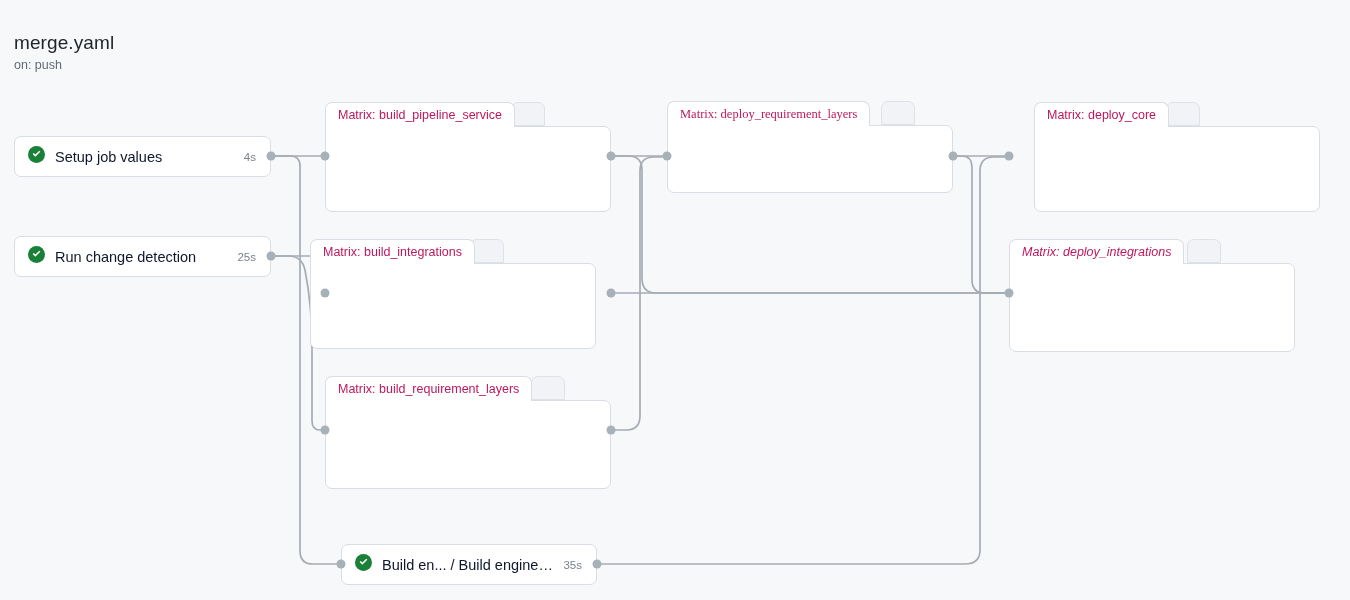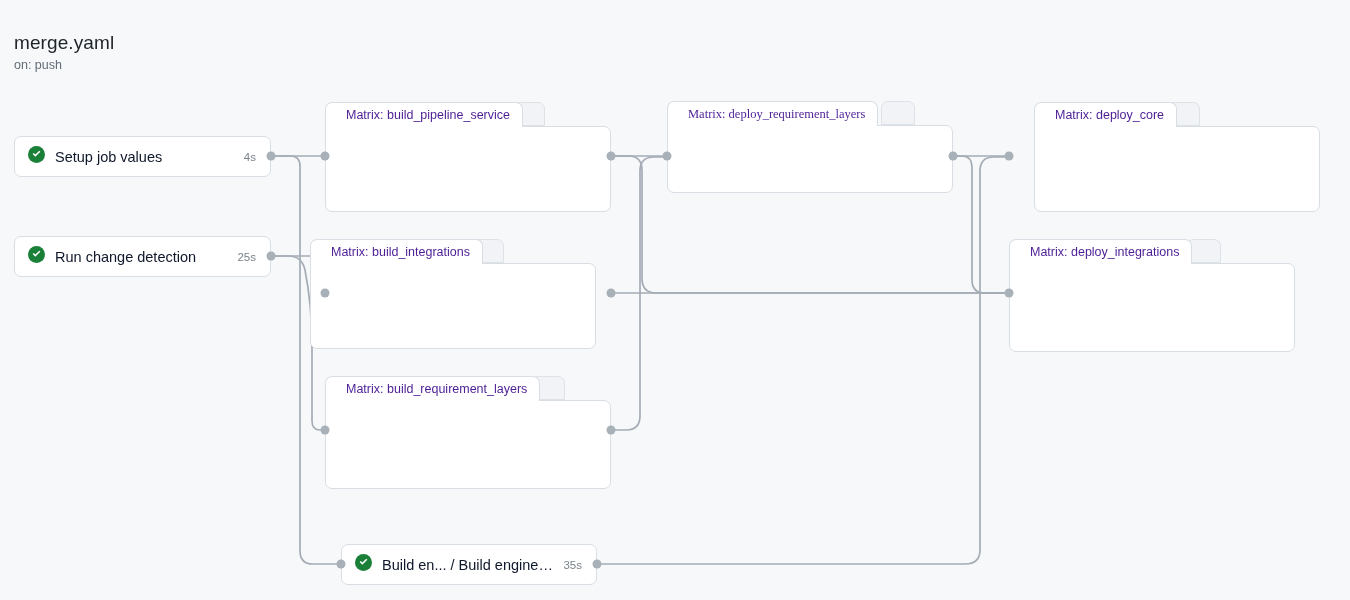--- a/index.html
+++ b/index.html
@@ -44,22 +44,22 @@
   .group { position: absolute; z-index: 3; }
   .group-shadowtab {
     position: absolute; top: 0; height: 24px; width: 34px;
     background: #f1f3f6; border: 1px solid #dde2e7;
     border-radius: 7px 7px 0 0; z-index: 1;
   }
   .group-tab {
     position: absolute; left: 0; top: 0; height: 25px;
     background: #ffffff; border: 1px solid #d8dee4; border-bottom: none;
     border-radius: 7px 7px 0 0;
-    display: flex; align-items: center; padding: 0 12px 0 20px;
-    font-size: 12.5px; color: #4c1d95; white-space: nowrap; z-index: 3;
+    display: flex; align-items: center; padding: 0 12px 0 12px;
+    font-size: 12.5px; color: #be185d; white-space: nowrap; z-index: 3;
   }
   .group-body {
     position: absolute; left: 0; top: 24px; right: 0; bottom: 0;
     background: #ffffff; border: 1px solid #d8dee4;
     border-radius: 0 7px 7px 7px; z-index: 2;
   }
   .group-inner { position: absolute; left: 24px; top: 22px; right: 16px; }
   .group-status { display: flex; align-items: center; gap: 9px; }
   .group-status-text { font-size: 14.5px; color: #1f2328; white-space: nowrap; }
   .group-status-text.pending { color: #636c76; }
@@ -239,21 +239,21 @@
               <path d="M11.6 5.3 6.9 10l-2.5-2.4 1-1 1.5 1.5 3.7-3.7z" fill="#fff"></path>
             </svg>
         </span>
         <span class="group-status-text">2 jobs completed</span>
       </div>
       <a class="group-link">Show all jobs</a>
     </div>
   </div>
   <div class="port" style="left:1009px; top:140px;"></div>
 
-  <div class="group" style="left:1009px; top:223px; width:286px; height:113px;">
+  <div class="group" style="left:1009px; top:223px; width:286px; height:113px;font-style:italic;">
     <div class="group-shadowtab" style="left:178px;"></div>
     <div class="group-tab">Matrix: deploy_integrations</div>
     <div class="group-body"></div>
     <div class="group-inner">
       <div class="group-status">
         <span class="ico">
           <svg width="17" height="17" viewBox="0 0 16 16">
               <circle cx="8" cy="8" r="8" fill="#1a7f37"></circle>
               <path d="M11.6 5.3 6.9 10l-2.5-2.4 1-1 1.5 1.5 3.7-3.7z" fill="#fff"></path>
             </svg>

